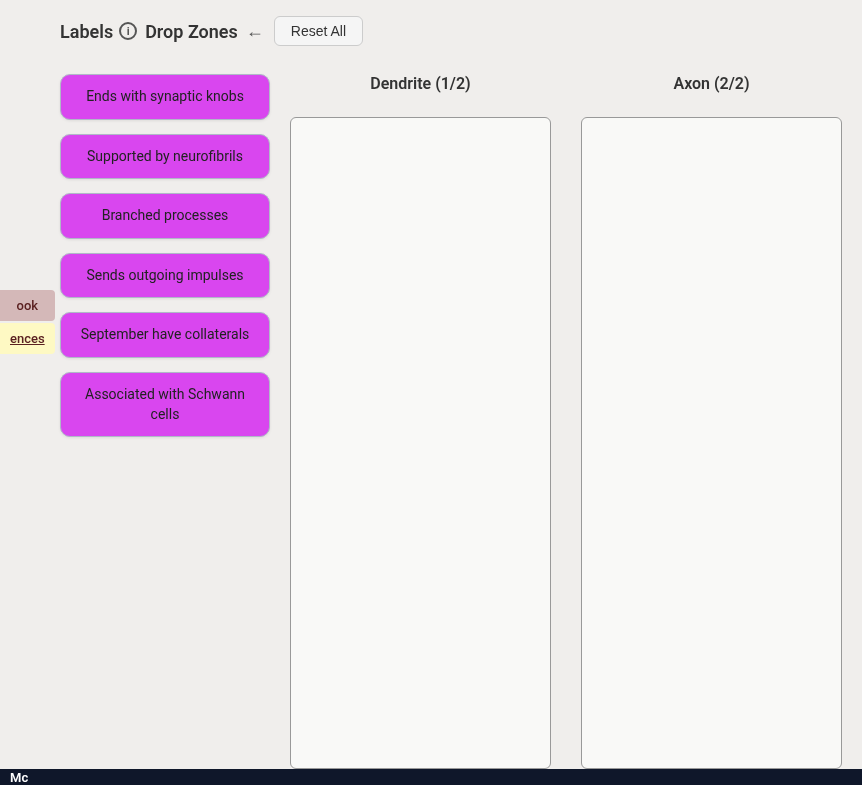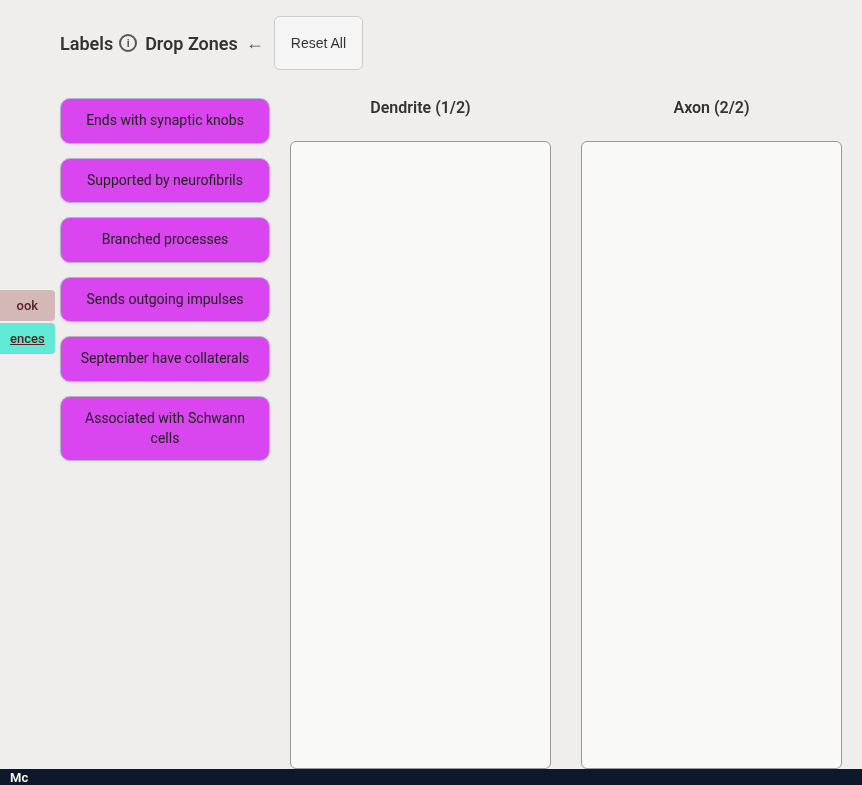--- a/index.html
+++ b/index.html
@@ -40,21 +40,21 @@
       min-width: 40px;
       text-align: center;
     }
 
     .sidebar-tab.ook {
       background-color: #d4b8b8;
       margin-top: 30px;
     }
 
     .sidebar-tab.ences {
-      background-color: #5eead4;
+      background-color: #fef9c3;
       text-decoration: underline;
     }
 
     
     .main-content {
       margin-left: 40px;
       padding: 16px 20px;
       display: flex;
       flex-direction: column;
       height: 100%;
@@ -104,21 +104,21 @@
     .back-arrow {
       font-size: 18px;
       color: #555;
       cursor: pointer;
     }
 
     .reset-btn {
       background-color: #f5f5f5;
       border: 1px solid #ccc;
       border-radius: 6px;
-      padding: 18px 16px;
+      padding: 6px 16px;
       font-size: 14px;
       color: #333;
       cursor: pointer;
     }
 
     
     .content-row {
       display: flex;
       gap: 20px;
       flex: 1;

